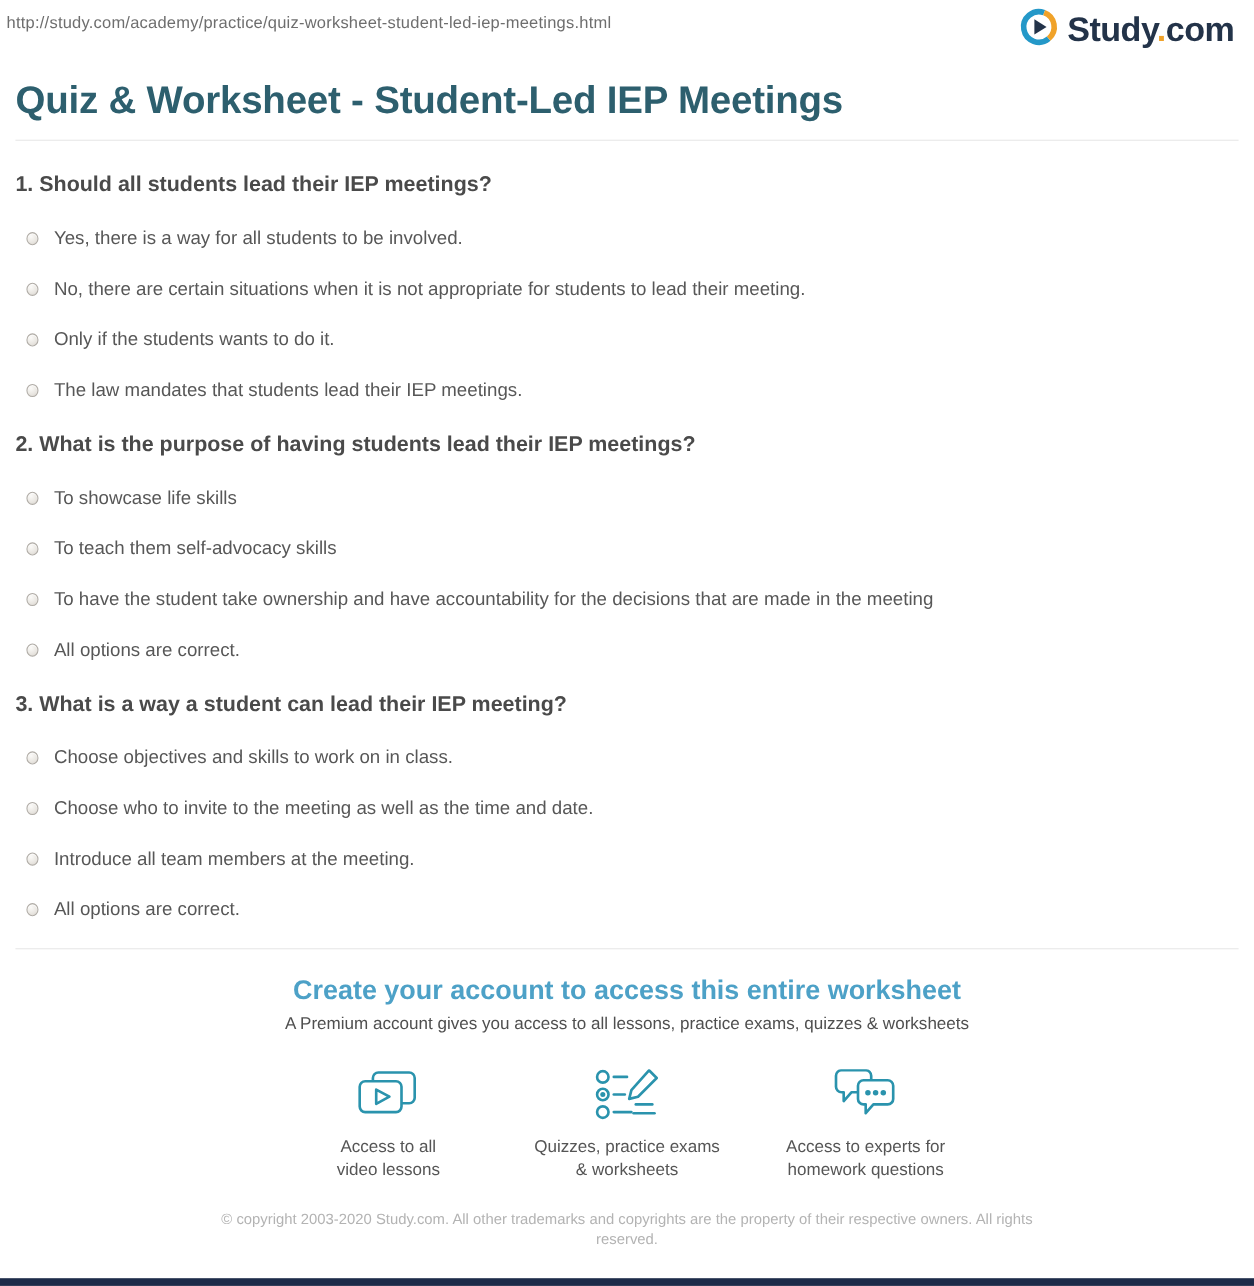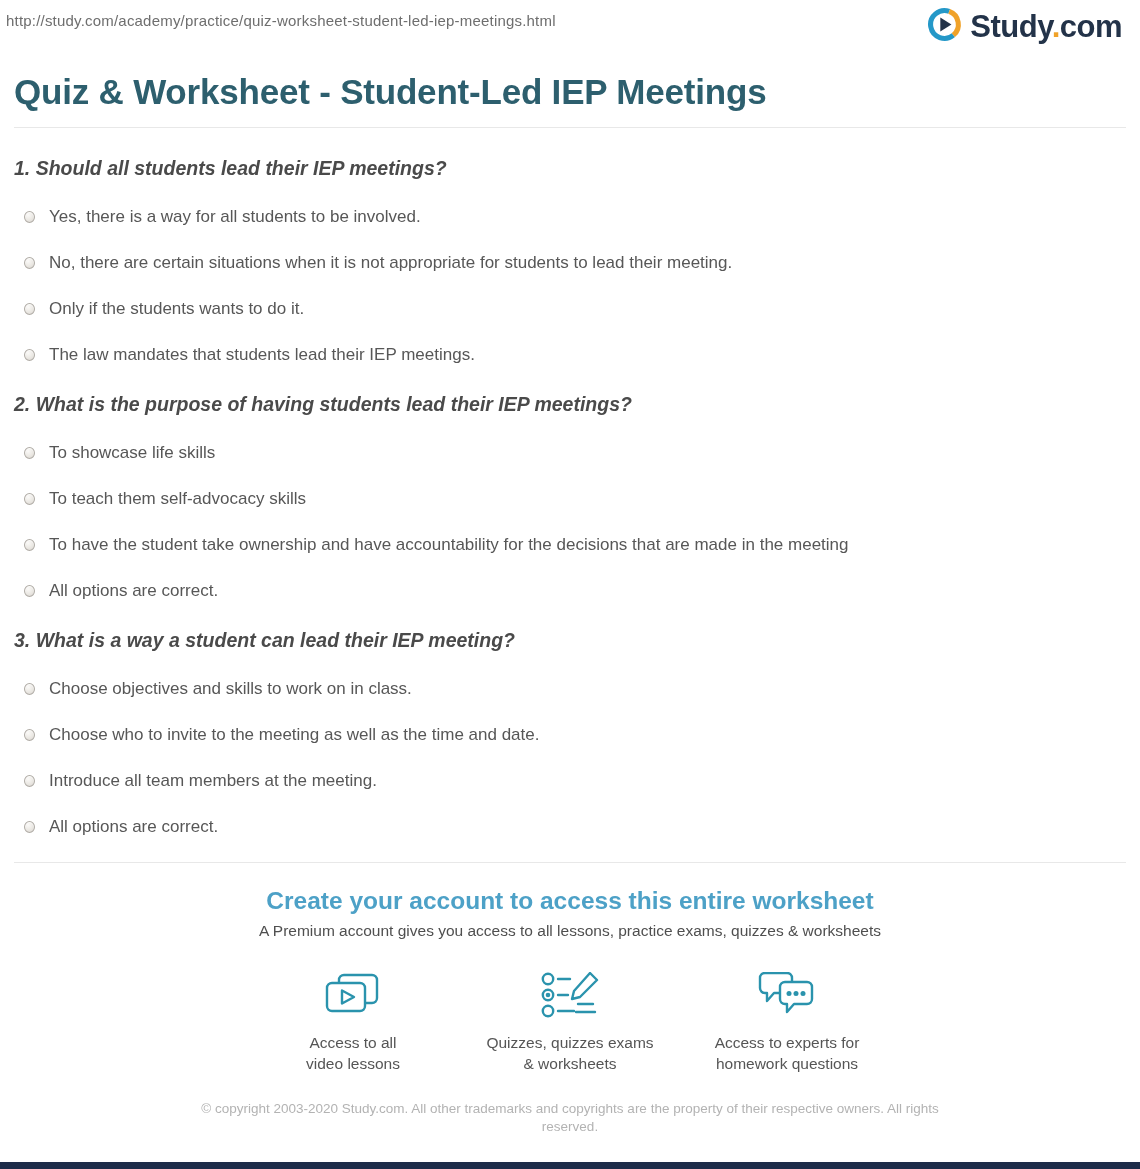--- a/index.html
+++ b/index.html
@@ -33,21 +33,20 @@
   .divider {
     border: none; border-top: 1px solid #e8e8e8;
     margin: 15px 14px 0;
   }
   
   .questions { padding: 26px 14px 0; }
   .question + .question { margin-top: 18px; }
   .prompt {
     font-size: 19.5px; font-weight: 700; color: #4a4a4a;
     line-height: 28px;
-    font-style: italic;
   }
   .option {
     display: flex; align-items: center; gap: 14px;
     margin: 24px 0; padding-left: 10px;
     line-height: 22px; cursor: pointer; text-align: center;
   }
   .radio {
     flex: 0 0 auto;
     width: 11px; height: 12px; border-radius: 50%;
     border: 1px solid #b0aca6;
@@ -199,21 +198,21 @@
         <circle cx="7" cy="23" r="2.3" fill="#2a93ad" stroke="none"></circle>
         <line x1="17" y1="7" x2="29" y2="7"></line>
         <line x1="17" y1="23" x2="27" y2="23"></line>
         <line x1="17" y1="39" x2="33" y2="39"></line>
         <path d="M49 1 L56 8 L39 25 L31 27 L33 19 Z" fill="#ffffff"></path>
         <line x1="37" y1="32" x2="52" y2="32"></line>
         <line x1="35" y1="40" x2="54" y2="40"></line>
       </svg>
     </div>
     <div class="benefit-label">
-      <span>Quizzes, quizzes exams</span><br>
+      <span>Quizzes, practice exams</span><br>
       <span>&amp; worksheets</span>
     </div>
   </div>
 
   <div class="benefit">
     <div class="benefit-icon">
       <svg class="teal-icon" width="58" height="48" viewBox="0 0 58 48">
         <path d="M7 1 h22 a5 5 0 0 1 5 5 v10 a5 5 0 0 1 -5 5 h-13 l-7 8 v-8 h-2 a5 5 0 0 1 -5 -5 v-10 a5 5 0 0 1 5 -5 z"></path>
         <path d="M27 10 h22 a5 5 0 0 1 5 5 v12 a5 5 0 0 1 -5 5 h-13 l-7 8 v-8 h-2 a5 5 0 0 1 -5 -5 v-12 a5 5 0 0 1 5 -5 z" fill="#ffffff"></path>
         <circle cx="31" cy="21.5" r="2.5" fill="#2a93ad" stroke="none"></circle>

